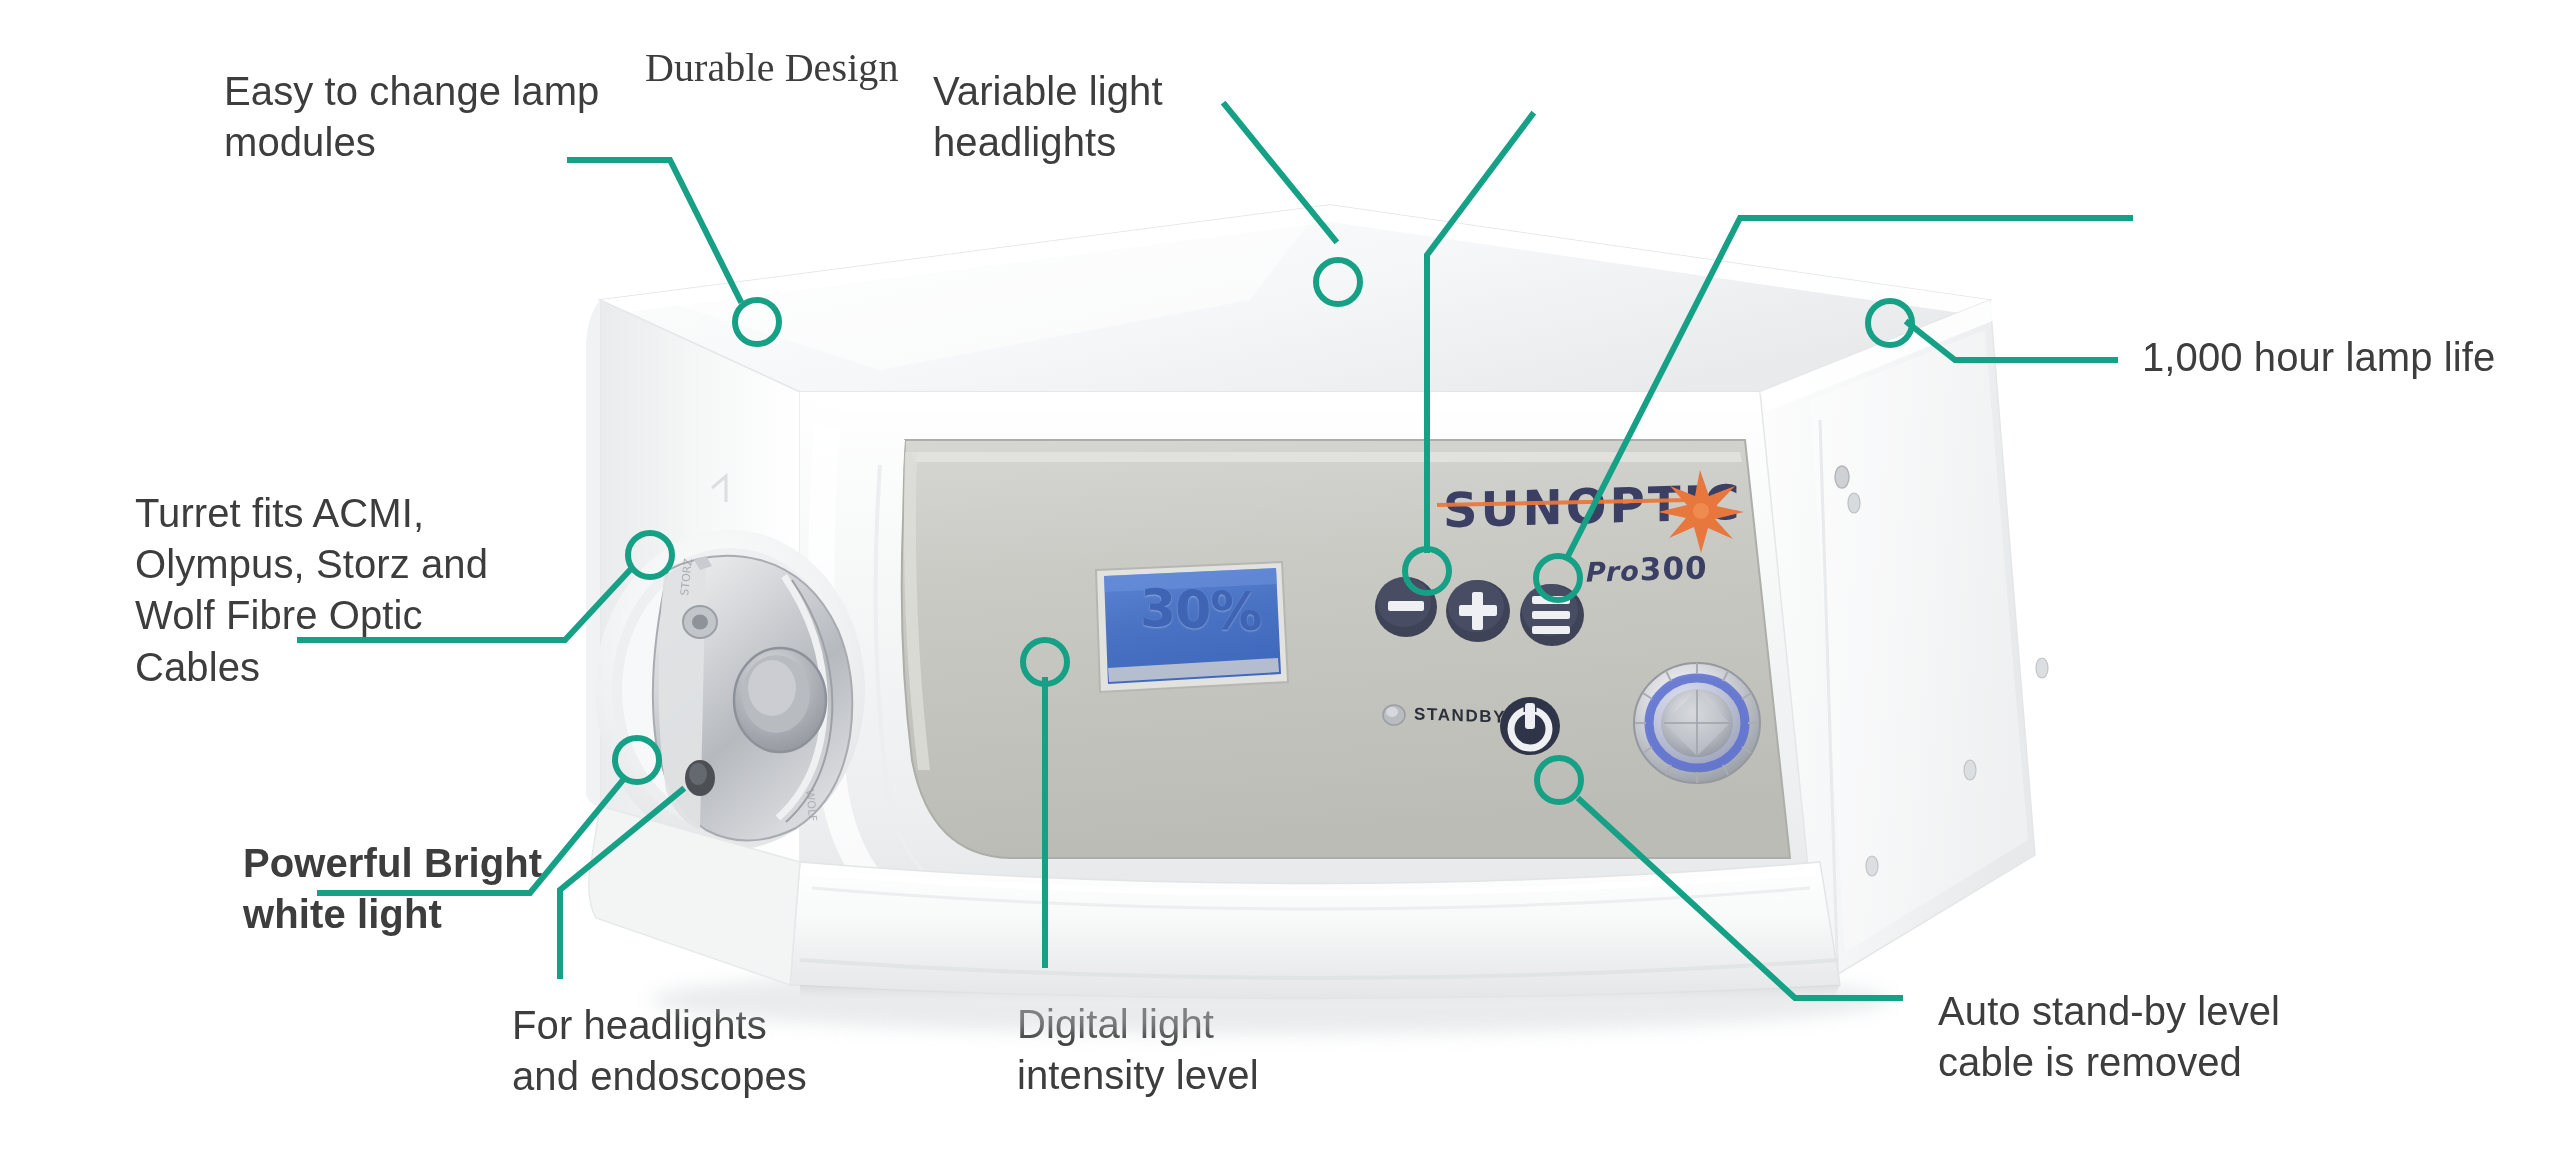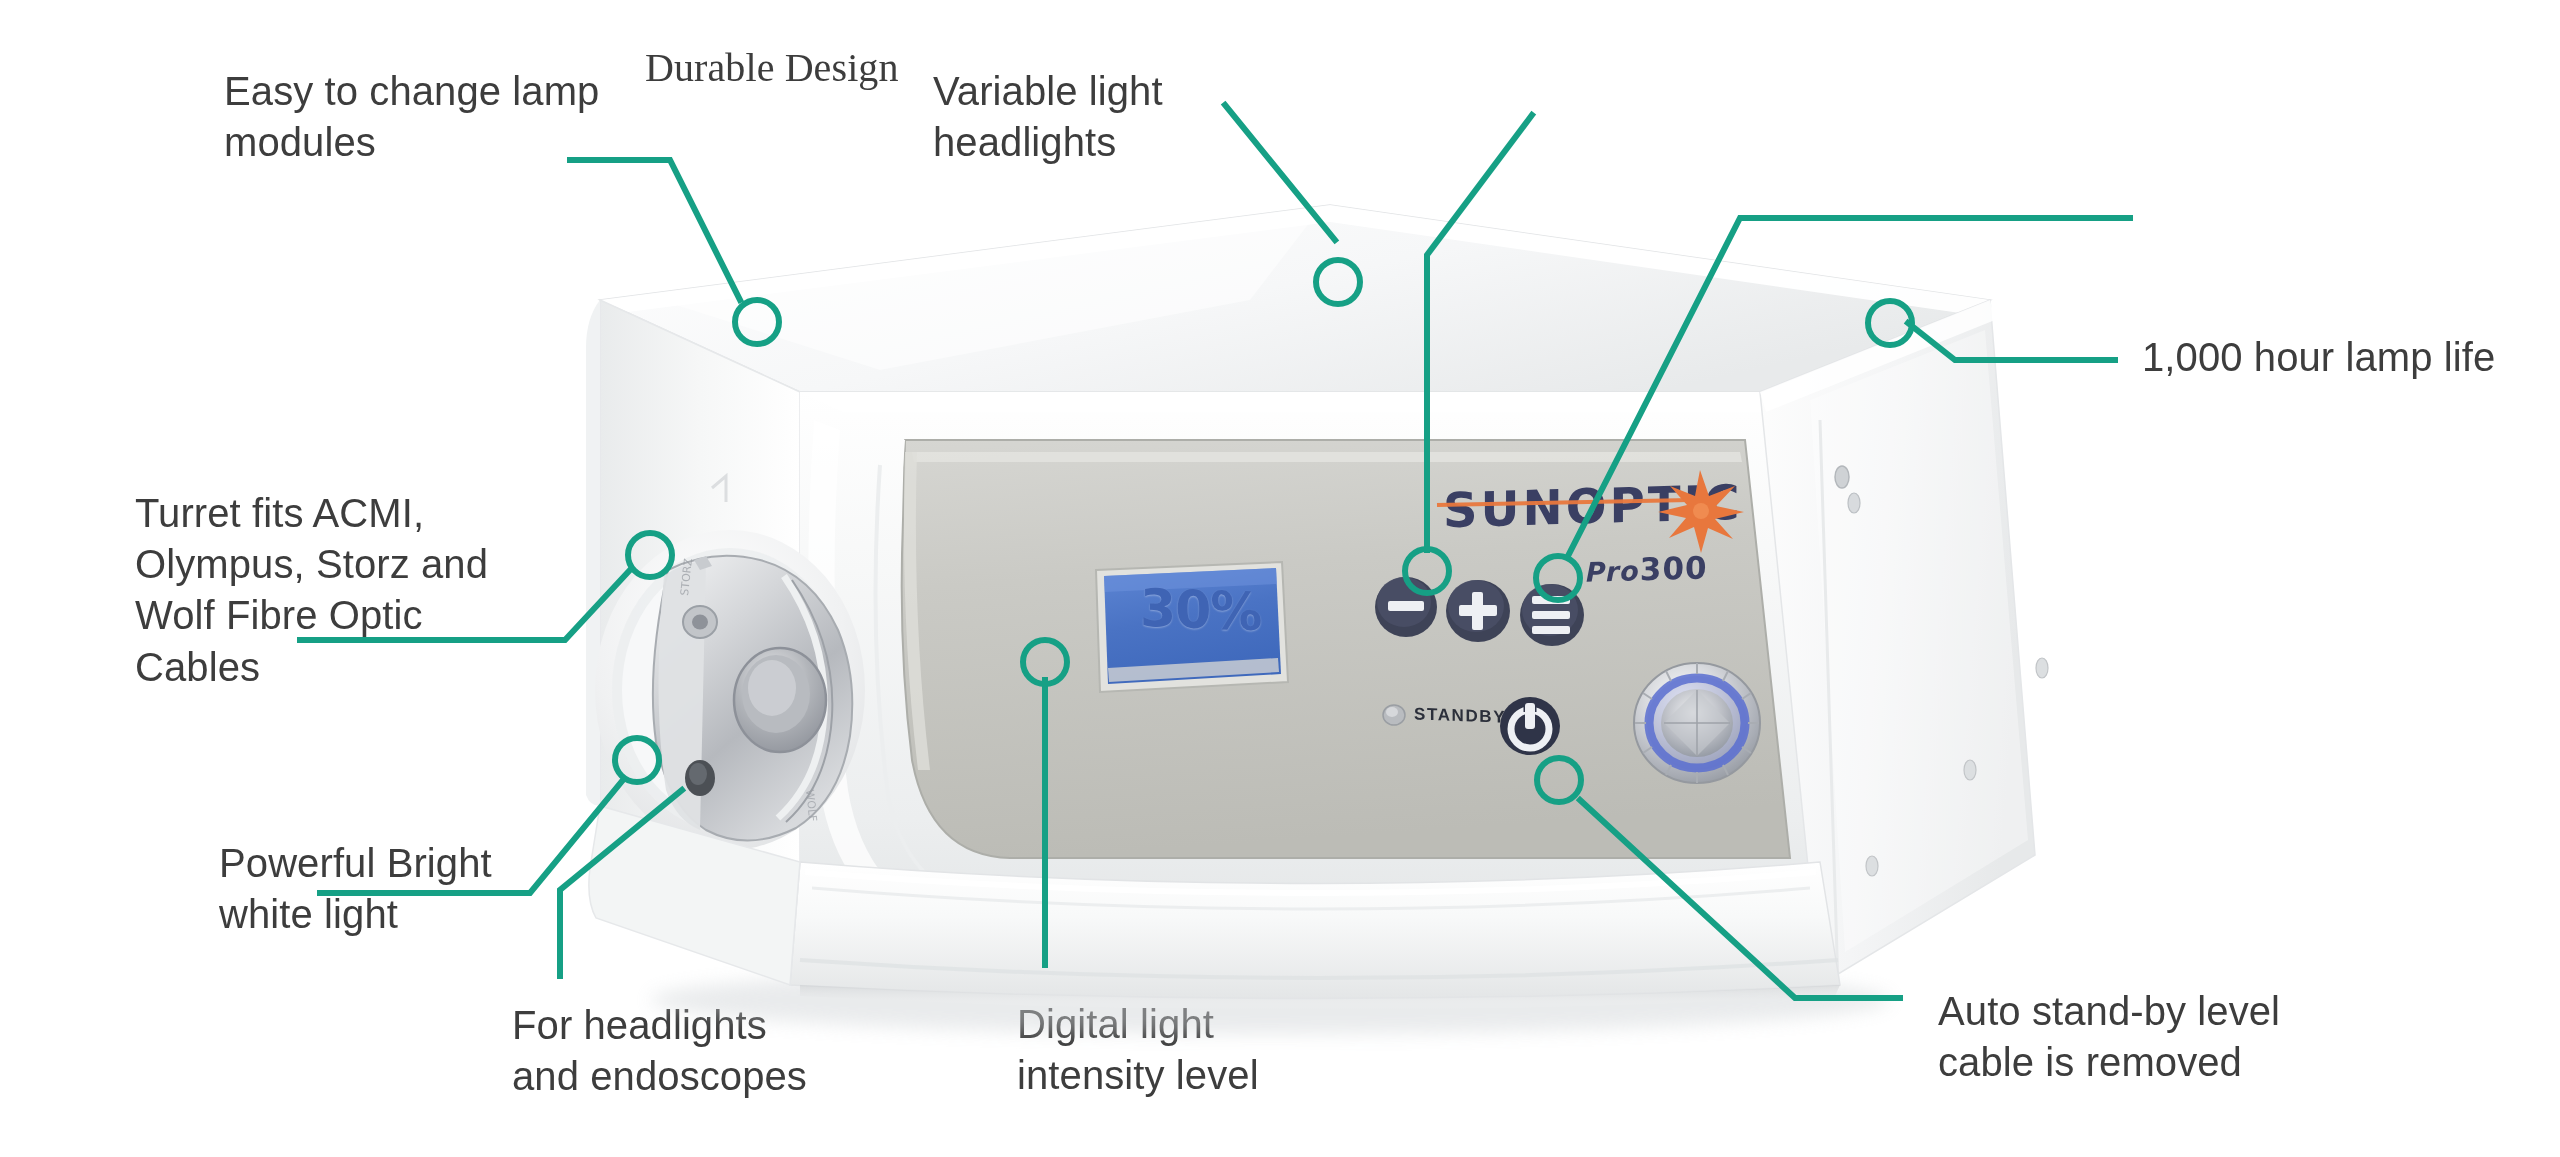--- a/index.html
+++ b/index.html
@@ -379,21 +379,21 @@
   <div class="label" style="left:933px;top:66px;width:400px;">Variable light headlights</div>
 
 
   <div class="label right" style="left:2142px;top:332px;width:420px;">1,000 hour lamp life</div>
 
   <div class="label" style="left:135px;top:488px;width:420px;">Turret fits ACMI,
 Olympus, Storz and
 Wolf Fibre Optic
 Cables</div>
 
-  <div class="label" style="left:219px;top:838px;width:340px;">Powerful Bright
+  <div class="label" style="left:243px;top:838px;width:340px;font-weight:bold;">Powerful Bright
 white light</div>
 
   <div class="label" style="left:512px;top:1000px;width:380px;">For headlights
 and endoscopes</div>
 
   <div class="label" style="left:1017px;top:999px;width:340px;">Digital light
 intensity level</div>
 
   <div class="label right" style="left:1938px;top:986px;width:440px;">Auto stand-by level
 cable is removed</div>

